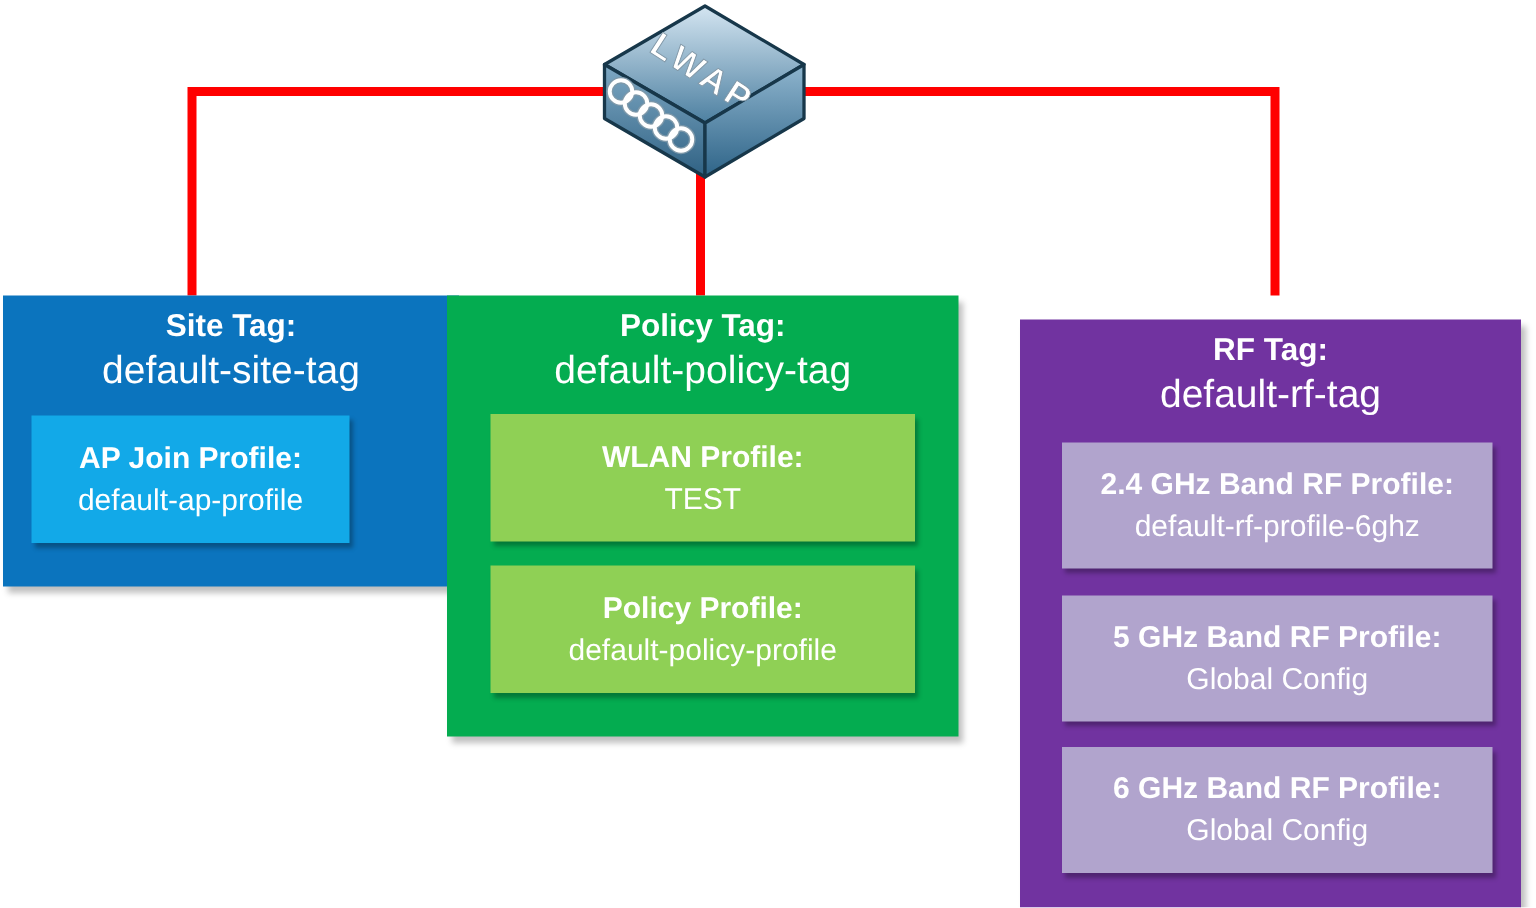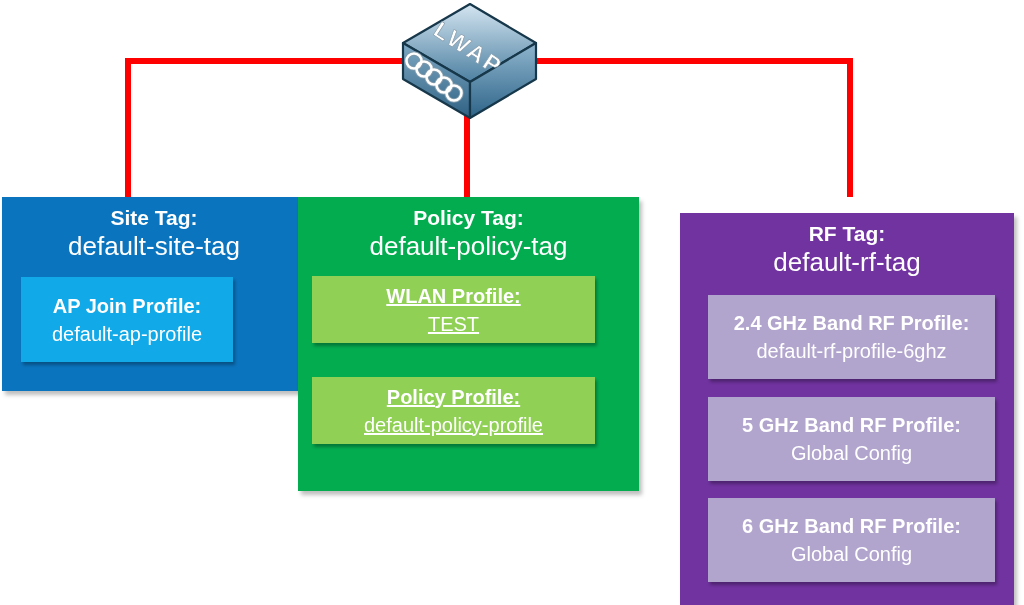--- a/index.html
+++ b/index.html
@@ -18,21 +18,21 @@
   .tag-head{padding-top:6px;line-height:29px;}
   .tag-title{font-weight:bold;font-size:21px;color:#ffffff;}
   .tag-value{font-size:26px;color:#ffffff;}
   .profile-box{
     position:absolute;display:flex;flex-direction:column;justify-content:center;
     line-height:28px;text-align:center;
     box-shadow:2px 3px 3px rgba(0,0,0,0.3);
   }
   .profile-box .tag-title,.profile-box .tag-value{font-size:20px;}
   .site .profile-box{left:19px;top:80px;width:212px;height:85px;background:#12a9e8;}
-  .policy .profile-box{left:14px;width:283px;height:67px;background:#8fd055;text-decoration:underline;}
+  .policy .profile-box{left:29px;width:283px;height:85px;background:#8fd055;}
   .policy .profile-box.p0{top:79px;}
   .policy .profile-box.p1{top:180px;}
   .rf .profile-box{left:28px;width:287px;height:84px;background:#b1a4cd;}
   .rf .profile-box.p0{top:82px;}
   .rf .profile-box.p1{top:184px;}
   .rf .profile-box.p2{top:285px;}
   .lwap-text{
     font-family:"Liberation Sans",sans-serif;font-weight:bold;font-size:23px;
     fill:#ffffff;stroke:#7e95a5;stroke-width:0.6px;letter-spacing:3px;
   }

